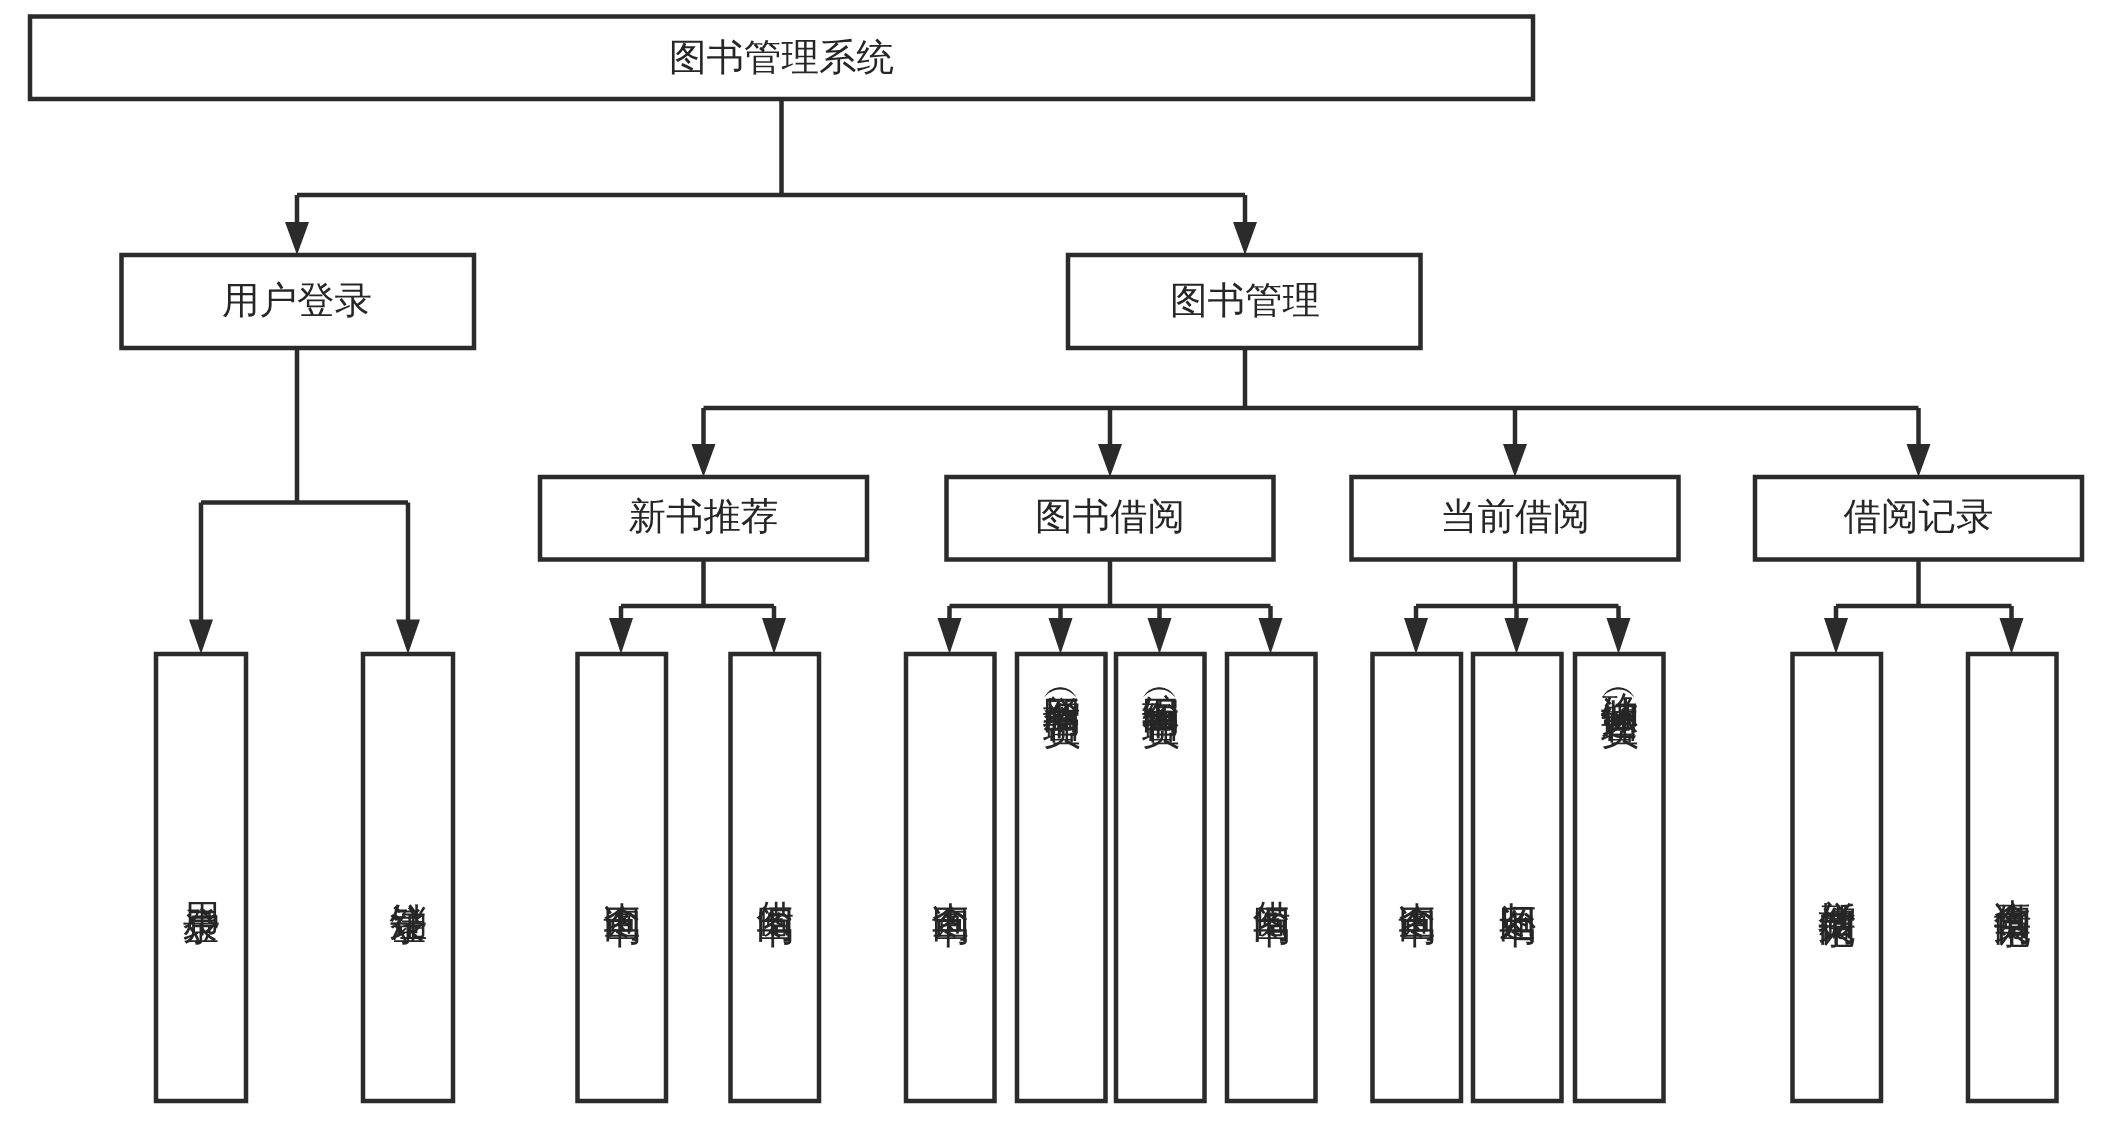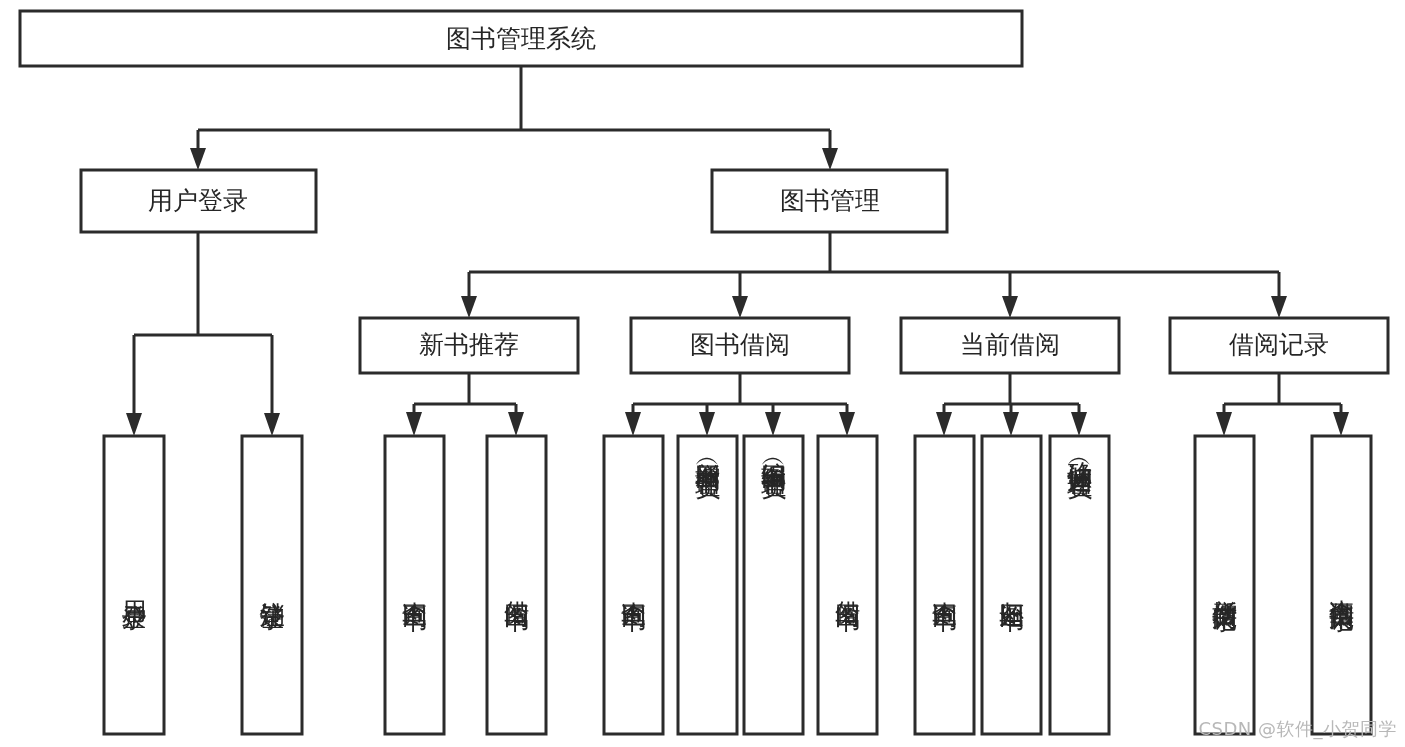--- a/index.html
+++ b/index.html
@@ -247,14 +247,13 @@
     <span class="vlabel" style="margin-top:6px;">确认归还（管理员）</span>
   </div>
 
   <div class="vlabel-wrap" style="left:1195px; top:436px; width:59px; height:298px;">
     <span class="vlabel">新增借阅记录</span>
   </div>
   <div class="vlabel-wrap" style="left:1312px; top:436px; width:59px; height:298px;">
     <span class="vlabel">查询借阅记录</span>
   </div>
 
-  <div class="watermark">CSDN @软件_小贺同学</div>
 </div>
 
 </body></html>

